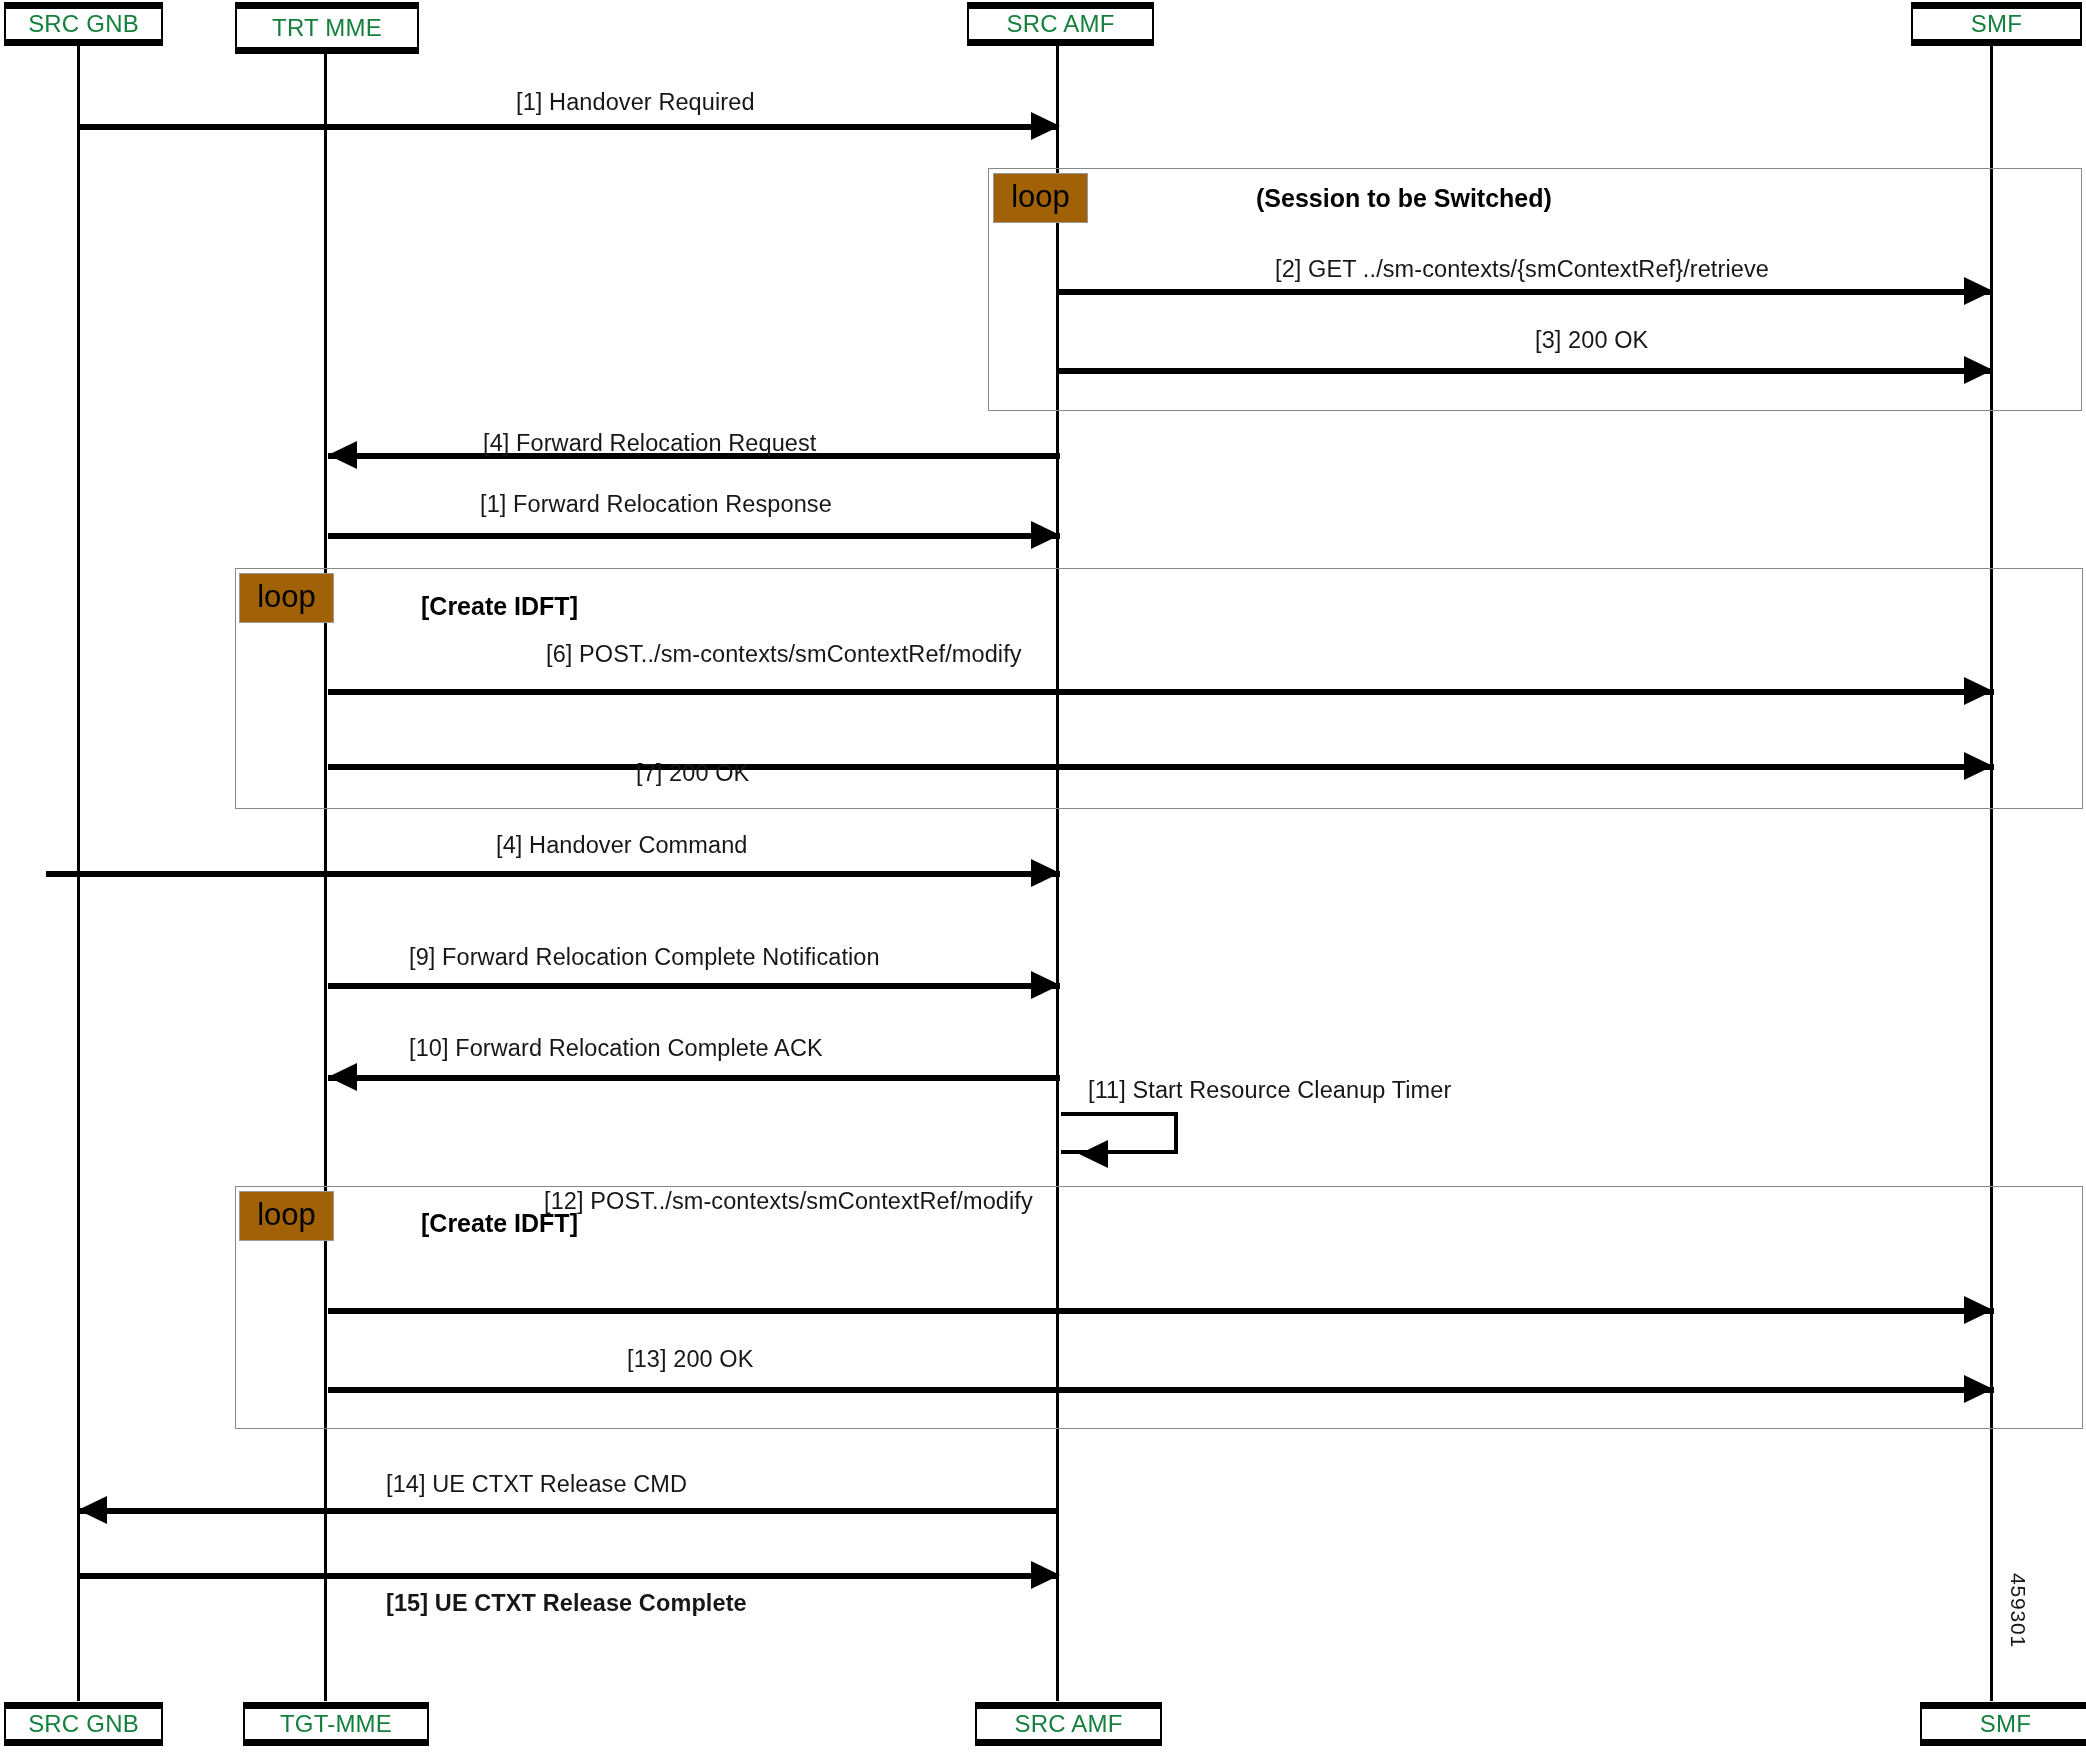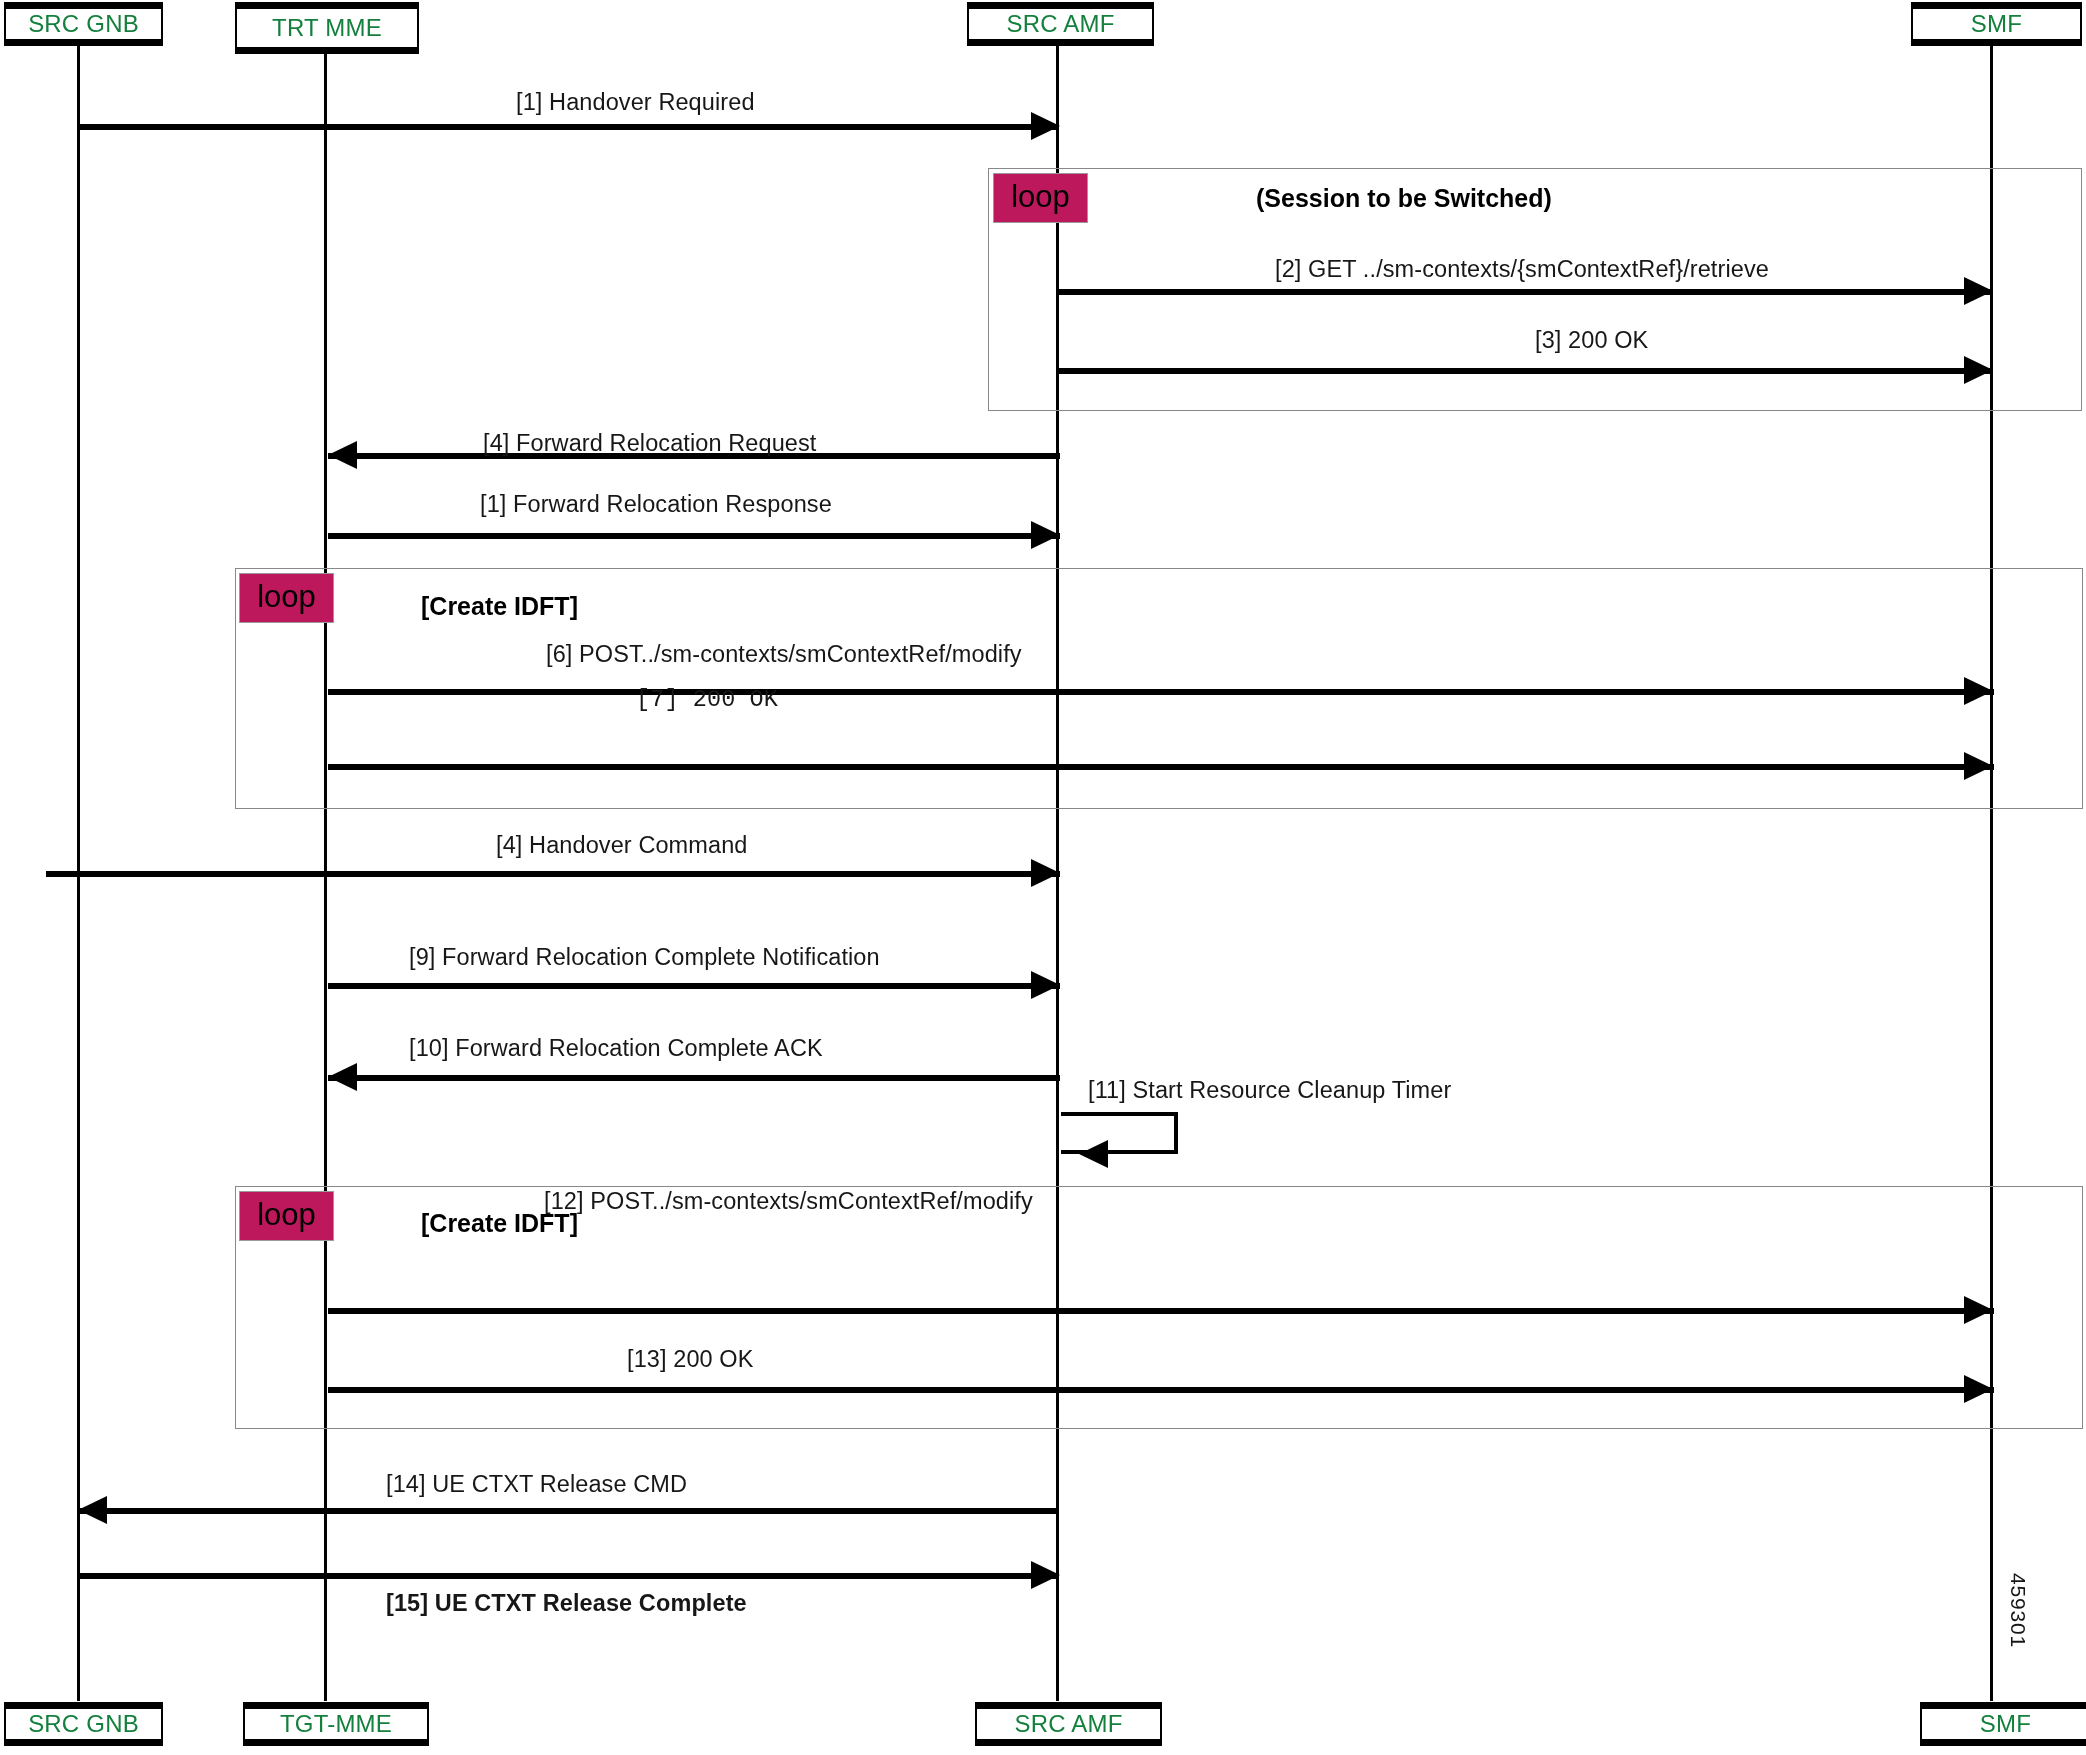--- a/index.html
+++ b/index.html
@@ -40,21 +40,21 @@
   
   .frame {
     position: absolute;
     box-sizing: border-box;
     border: 1.6px solid #888888;
     background: transparent;
   }
   .frame-tag {
     position: absolute;
     box-sizing: border-box;
-    background: #be185d;
+    background: #a16207;
     border: 1.6px solid #9a9a9a;
     font-size: 31px;
     color: #000000;
     display: flex;
     align-items: center;
     justify-content: center;
     line-height: 1;
     padding-bottom: 3.2px;
   }
   .frame-cond {
@@ -142,21 +142,21 @@
       <div class="arrow-left" style="left: 328px; top: 441px;"></div>
       <div class="msg-label" style="left: 483px; top: 430px;">[4] Forward Relocation Request</div>
       <div class="msg-line" style="left: 328px; top: 533px; width: 732px;"></div>
       <div class="arrow-right" style="left: 1031px; top: 521px;"></div>
       <div class="msg-label" style="left: 480px; top: 491px;">[1] Forward Relocation Response</div>
       <div class="msg-line" style="left: 328px; top: 689px; width: 1666px;"></div>
       <div class="arrow-right" style="left: 1964px; top: 677px;"></div>
       <div class="msg-label" style="left: 546px; top: 641px;">[6] POST../sm-contexts/smContextRef/modify</div>
       <div class="msg-line" style="left: 328px; top: 764px; width: 1666px;"></div>
       <div class="arrow-right" style="left: 1964px; top: 752px;"></div>
-      <div class="msg-label" style="left: 636px; top: 686px; font-family: Liberation Mono, monospace;">[7] 200 OK</div>
+      <div class="msg-label" style="left: 636px; top: 760px;">[7] 200 OK</div>
       <div class="msg-line" style="left: 46px; top: 871px; width: 1014px;"></div>
       <div class="arrow-right" style="left: 1031px; top: 859px;"></div>
       <div class="msg-label" style="left: 496px; top: 832px;">[4] Handover Command</div>
       <div class="msg-line" style="left: 328px; top: 983px; width: 732px;"></div>
       <div class="arrow-right" style="left: 1031px; top: 971px;"></div>
       <div class="msg-label" style="left: 409px; top: 944px;">[9] Forward Relocation Complete Notification</div>
       <div class="msg-line" style="left: 328px; top: 1075px; width: 732px;"></div>
       <div class="arrow-left" style="left: 328px; top: 1063px;"></div>
       <div class="msg-label" style="left: 409px; top: 1035px;">[10] Forward Relocation Complete ACK</div>
       <div class="msg-line" style="left: 328px; top: 1308px; width: 1666px;"></div>

